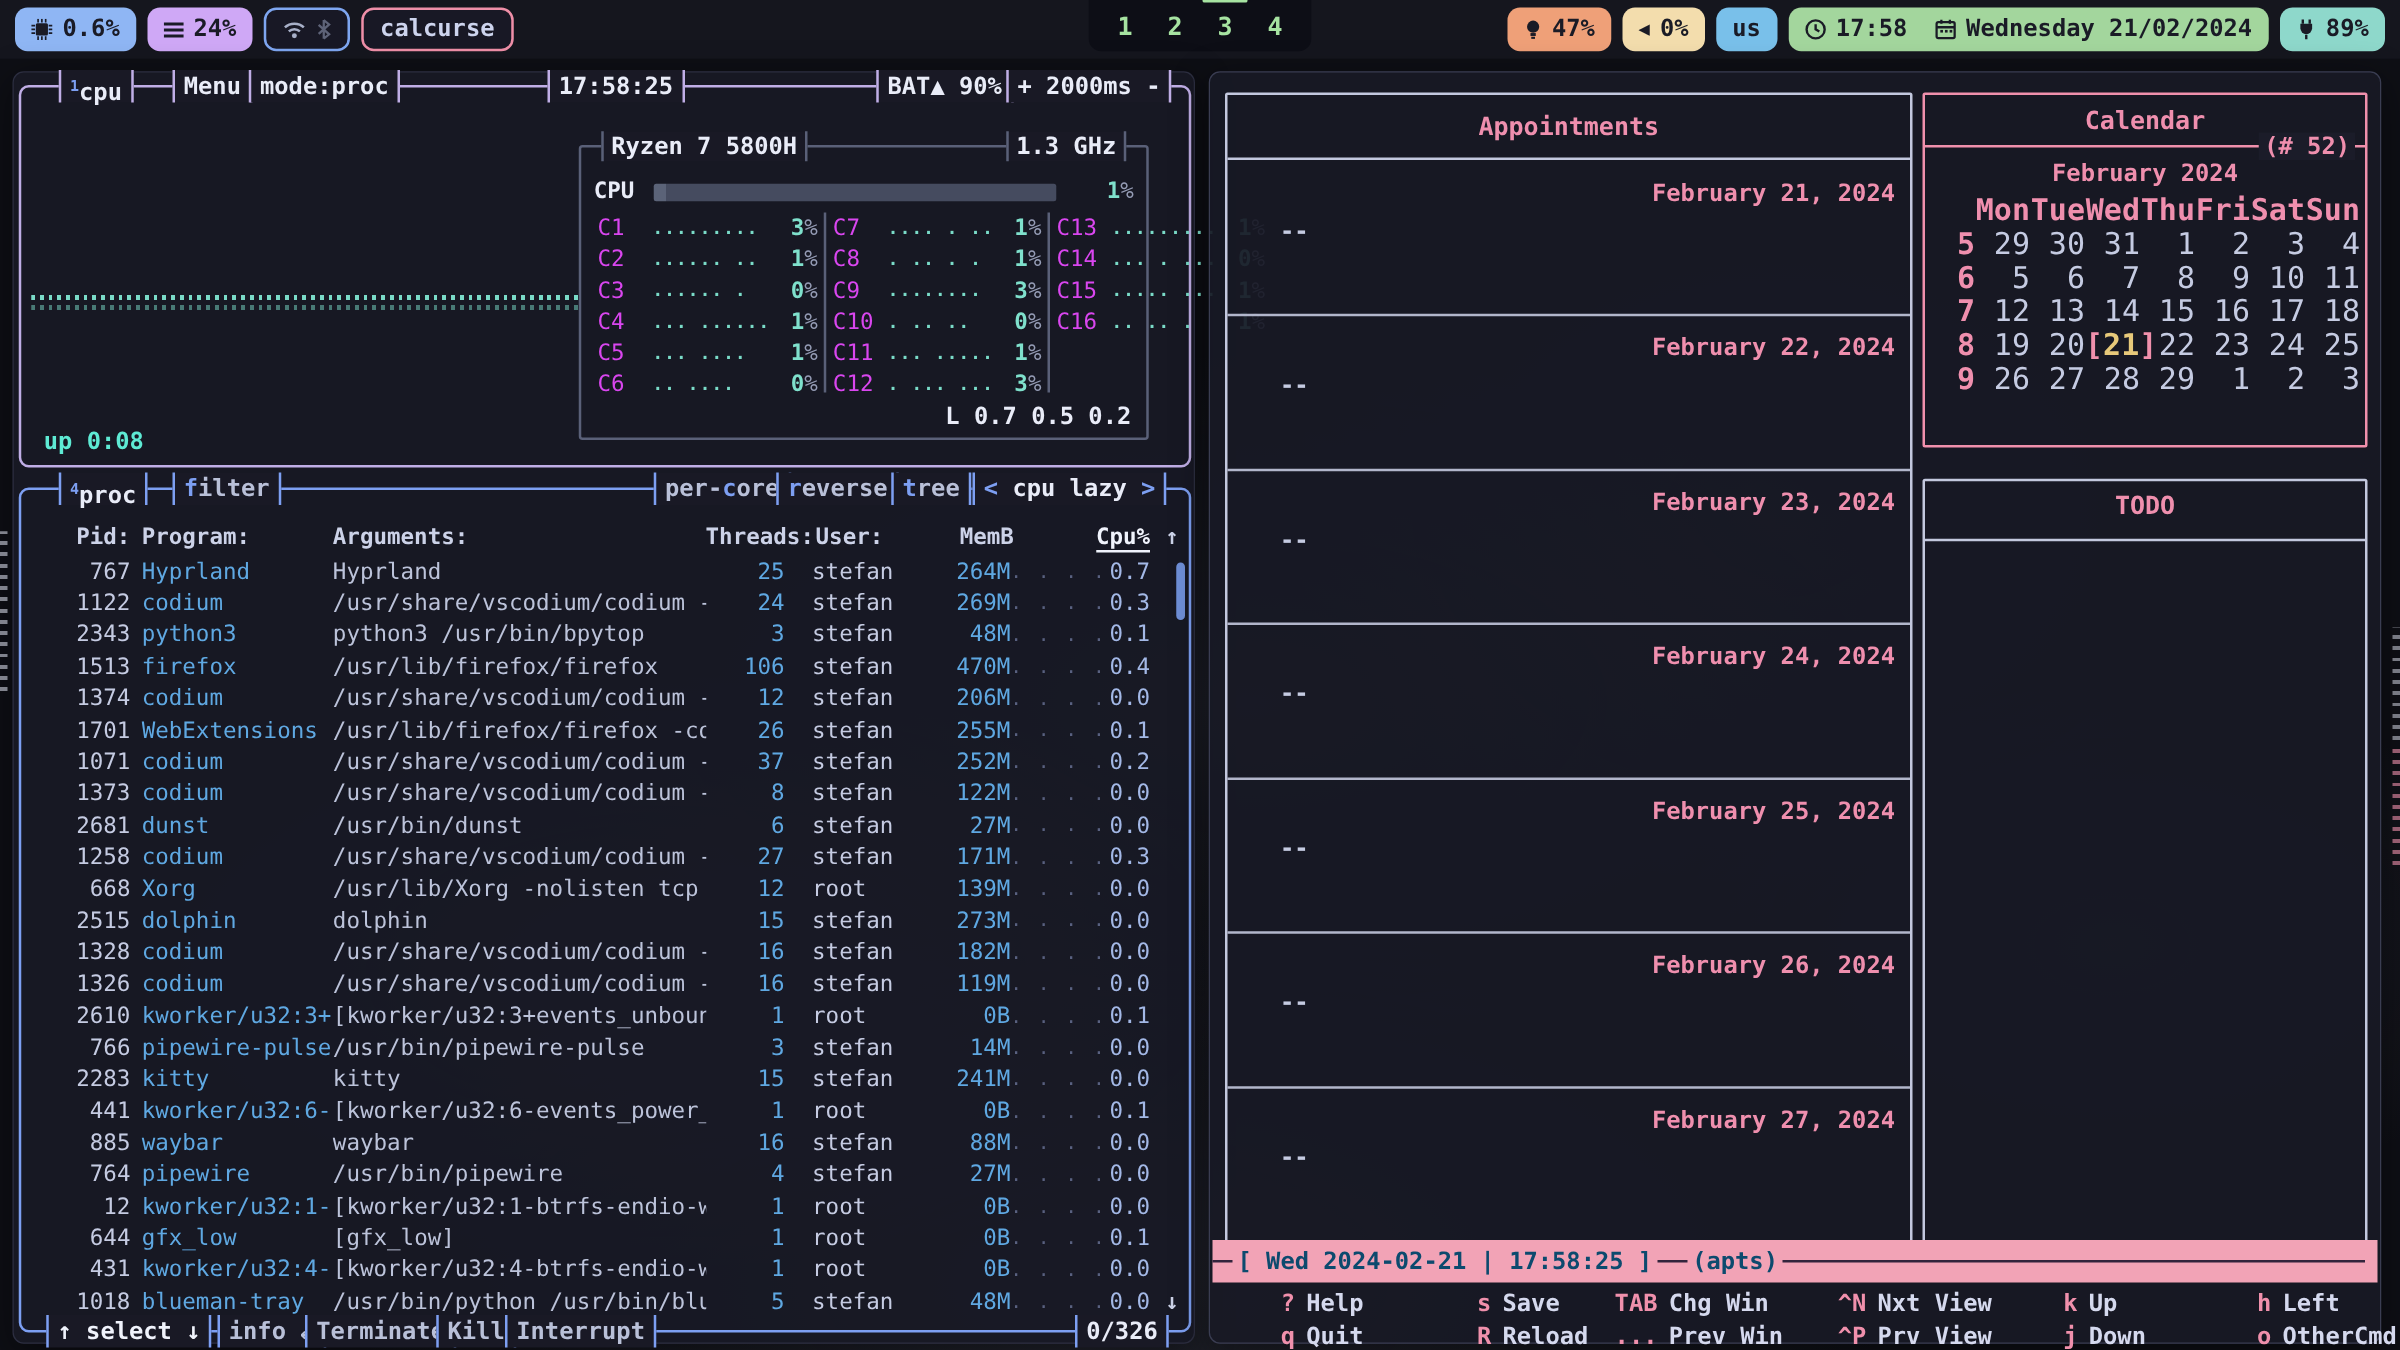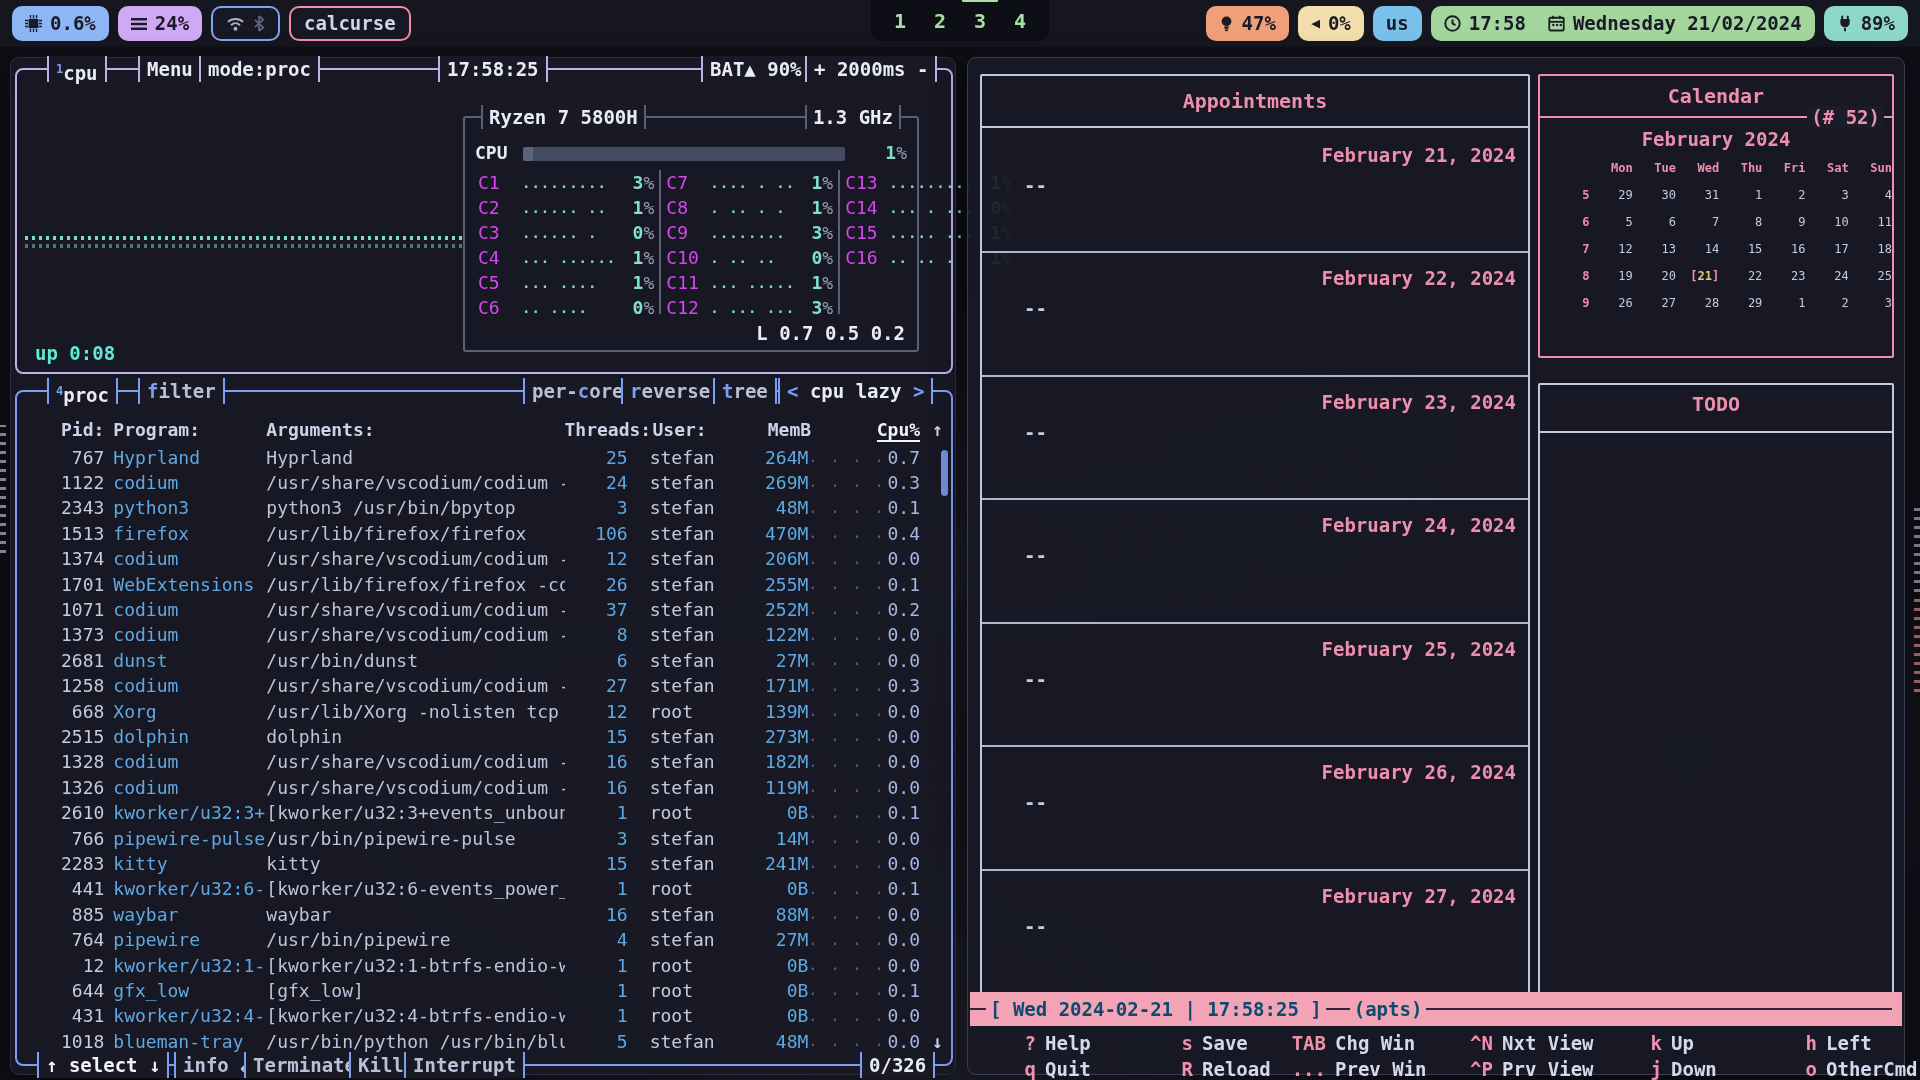--- a/index.html
+++ b/index.html
@@ -96,21 +96,21 @@
   #todo-panel .cpanel-title { height:48px; line-height:38px;text-align:center; }
 
   #apt-days { position:absolute; top:54px; bottom:0; left:0; right:0; display:flex; flex-direction:column; }
   .apt-day { flex:1; }
   .apt-day + .apt-day { border-top:2px solid rgba(195,200,222,0.9); }
   .apt-date { text-align:right; padding:14px 12px 0 0; color:#ef8fae; font-weight:bold; font-size:19px; }
   .apt-entry { margin:8px 0 0 42px; color:#c5cbe2; font-size:19px; font-weight:bold; }
 
   #cal-badge { position:absolute; right:8px; top:30px; background:#1b1c29; padding:0 4px; color:#ef8fae; font-size:19px; font-weight:bold; }
   #cal-month { text-align:center; color:#ef8fae; font-size:19px; font-weight:bold; margin-top:10px; }
-  .cal-row { display:flex; padding-left:14px; height:27px; align-items:center; font-size:12px;margin-left:10px; }
+  .cal-row { display:flex; padding-left:14px; height:27px; align-items:center; font-size:24px; }
   .cal-wnum { width:26px; text-align:right; color:#ef8fae; font-weight:bold; }
   .cal-cell { width:44px; text-align:right; color:#c5cbe2; white-space:pre; }
   #cal-weekdays { margin-top:4px; }
   #cal-weekdays .cal-cell { color:#ef8fae; font-weight:bold; }
   .cal-bracket { color:#f090ac; font-weight:bold; }
   .cal-today { color:#e7c97a; font-weight:bold; }
 
   #status-bar { position:absolute; left:2px; top:934px; right:2px; height:34px; background:#f2a3b6; display:flex; align-items:center; color:#0c4a6e; font-size:19px; font-weight:bold; }
   .sline { height:2px; background:#33243c; }
   #status-bar .txt { padding:0 4px; white-space:pre; }

